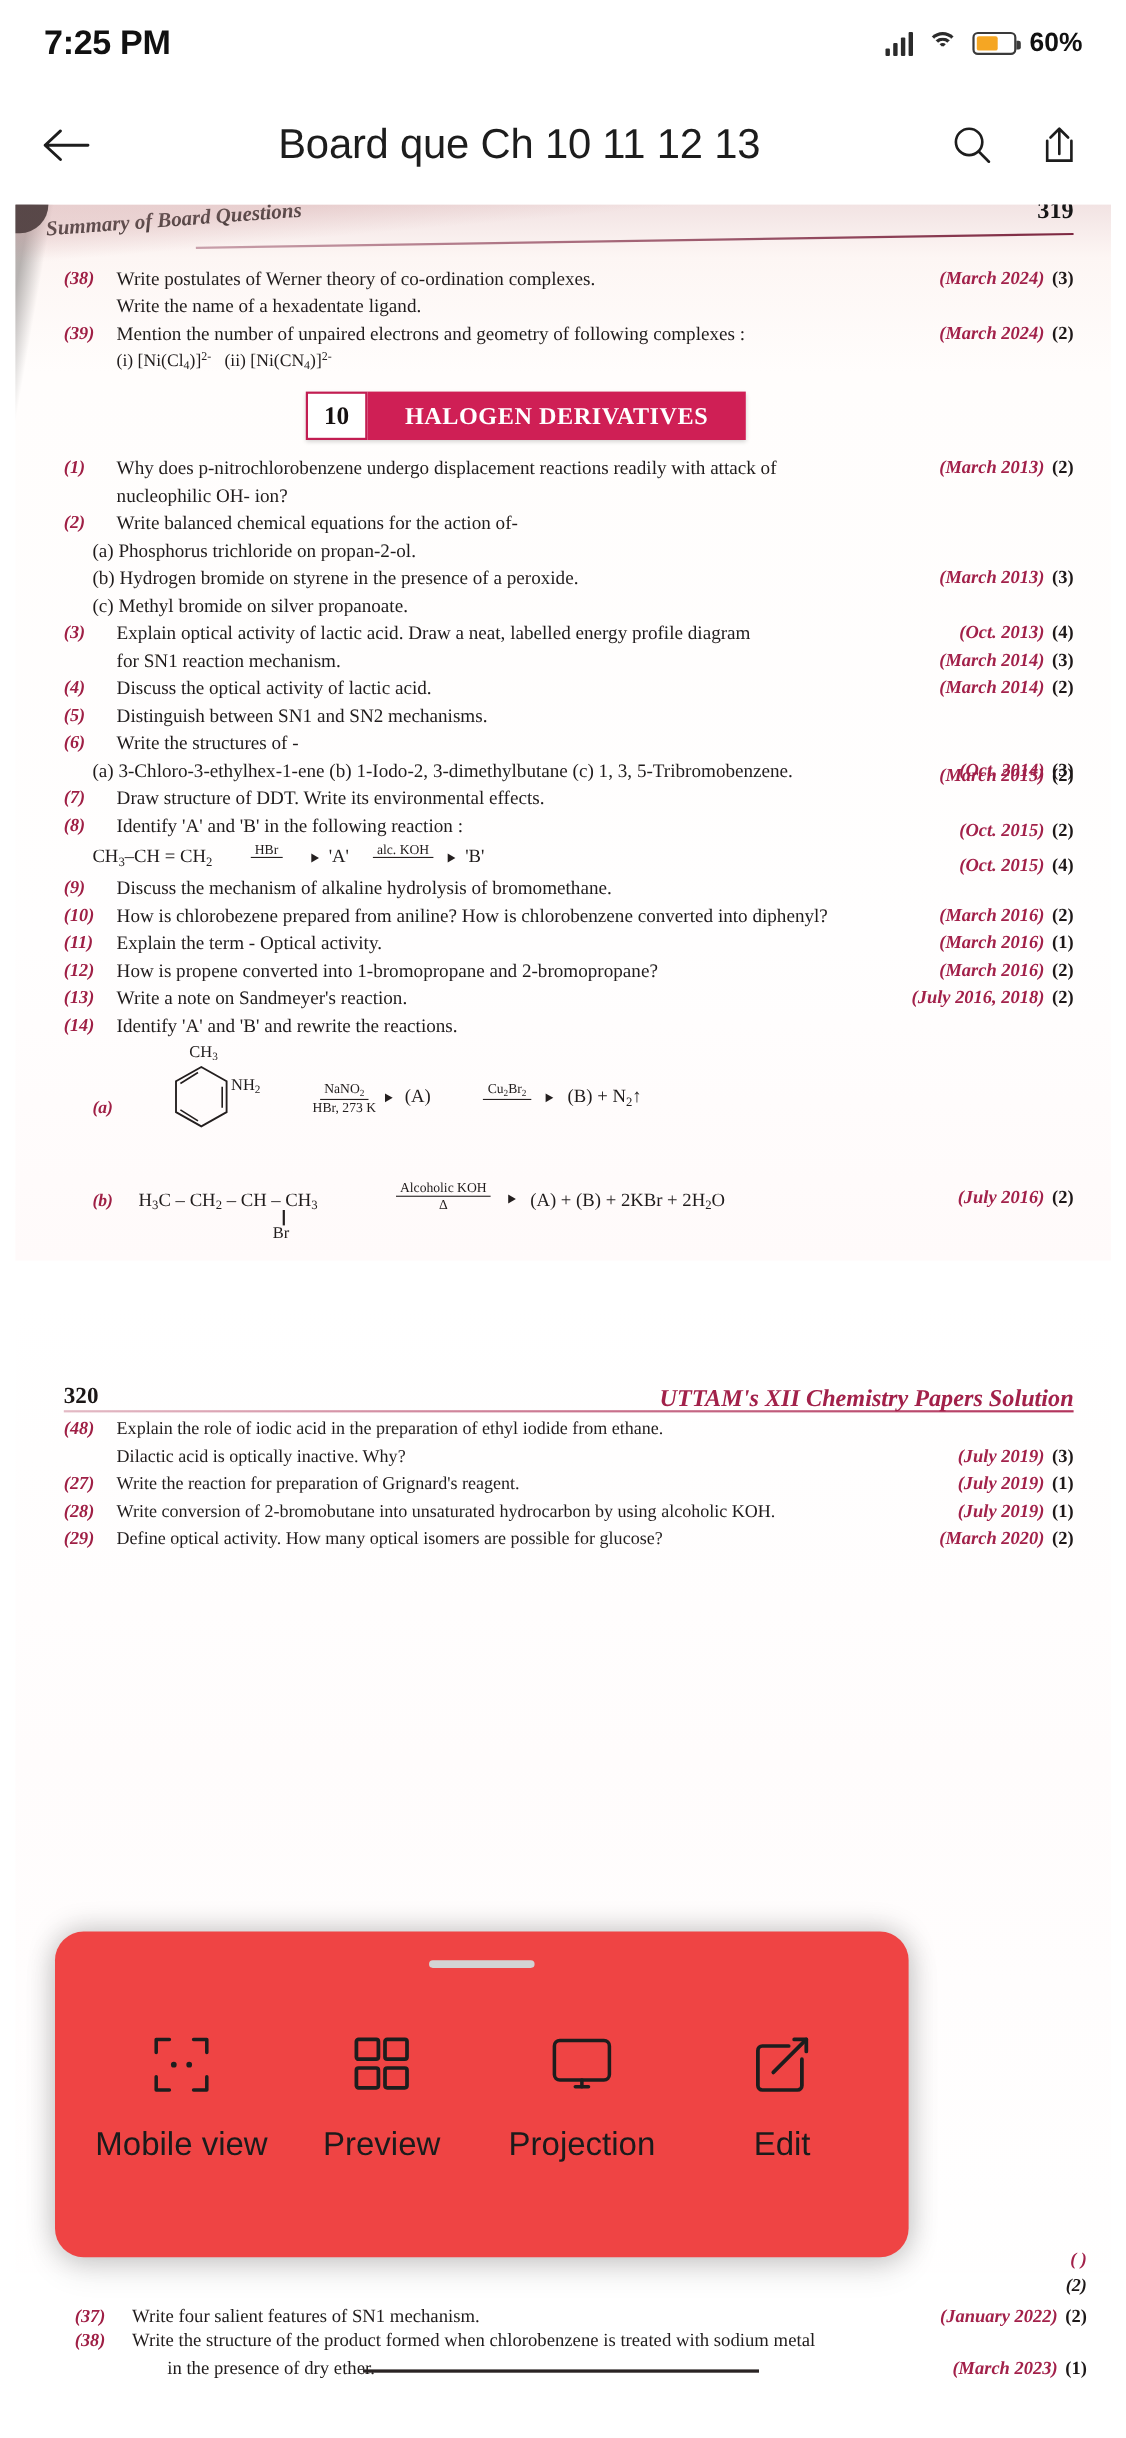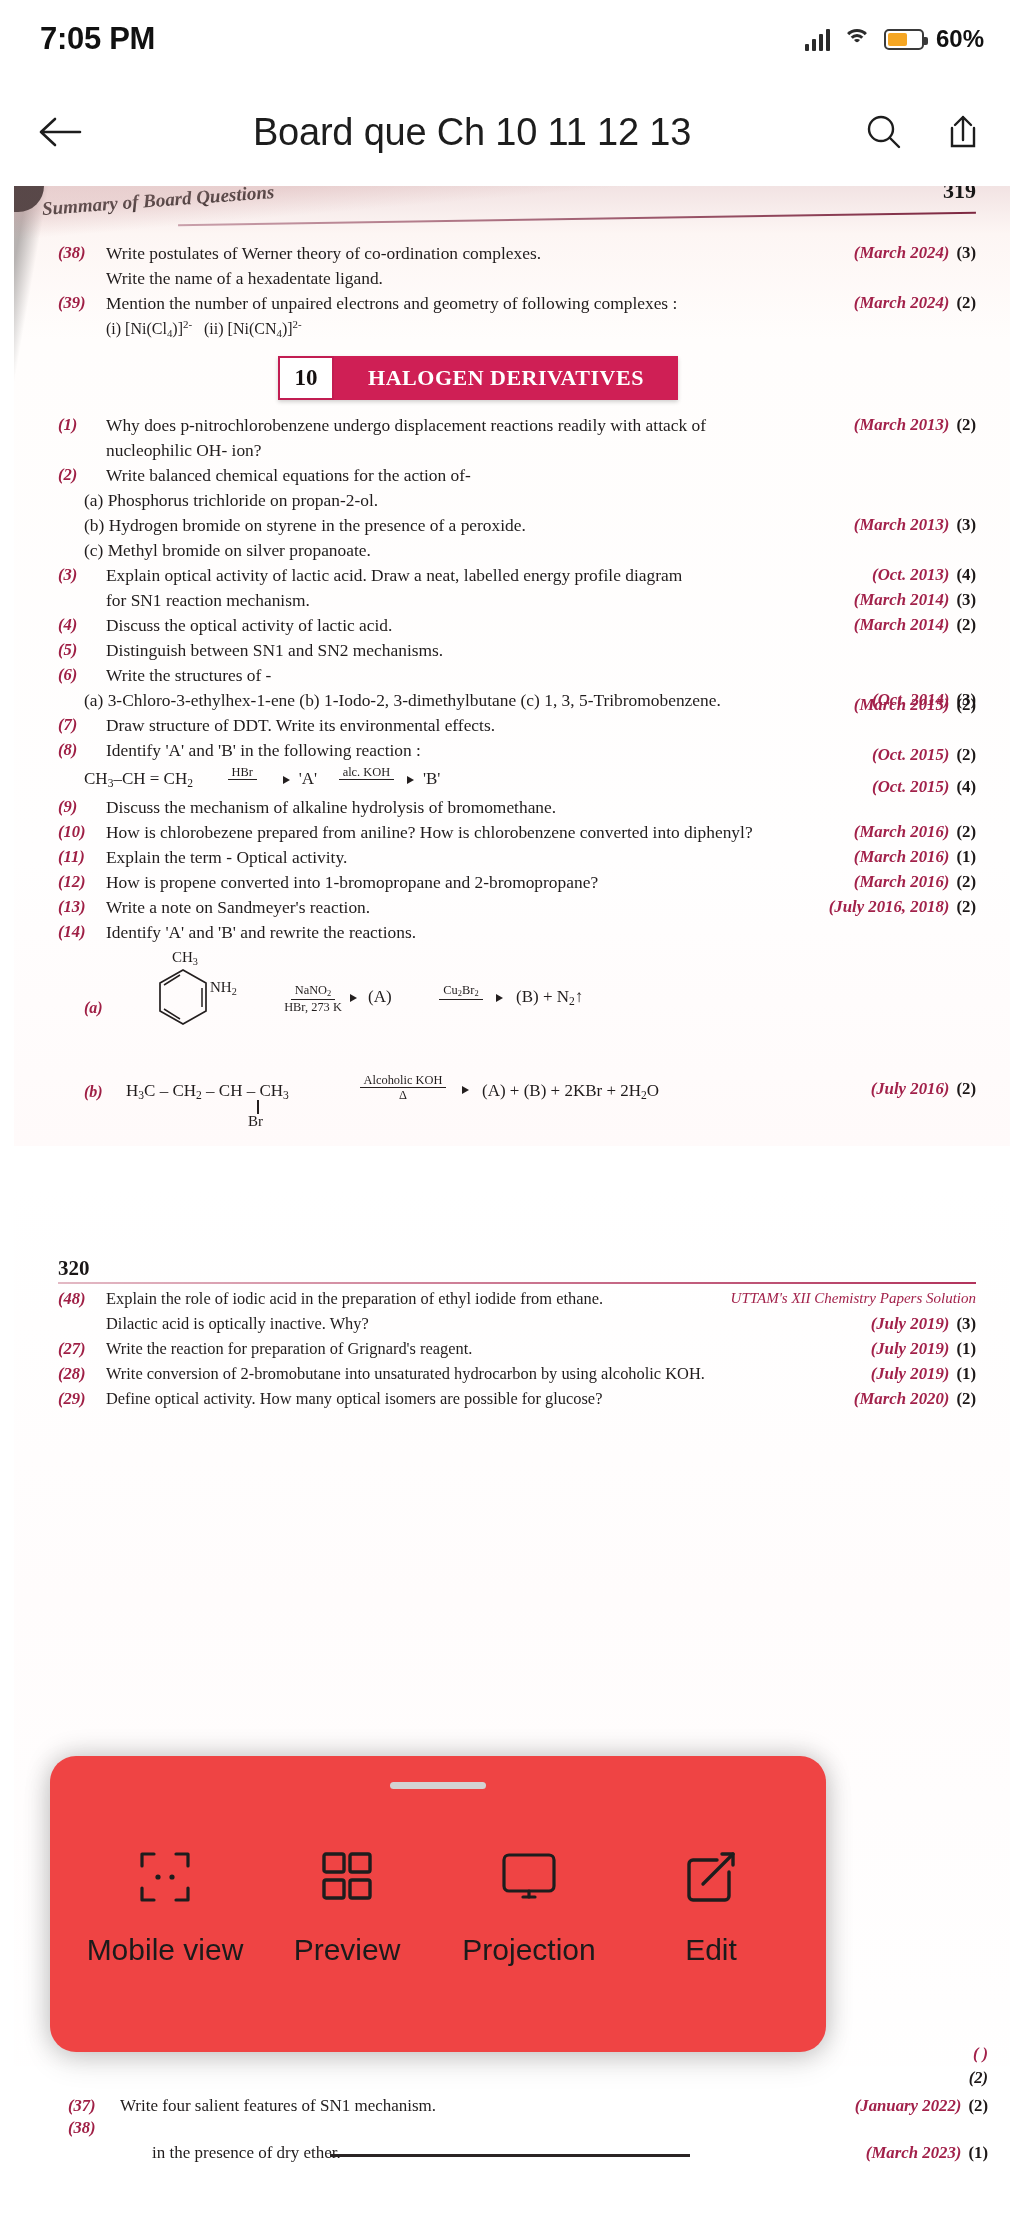--- a/index.html
+++ b/index.html
@@ -117,21 +117,21 @@
   .arrowhead { width:0;height:0;border-left:7px solid #241f1f;
     border-top:4.5px solid transparent;border-bottom:4.5px solid transparent;
     display:inline-block; margin-left:-4px; vertical-align:middle; }
   .struct-a { position:relative; margin:6px 0 0 70px; height:118px; }
   .struct-b { margin:10px 0 0 60px; position:relative; height:58px; }
 
   .footer-rule { position:relative; height:30px; margin-top:4px; }
   .footer-rule .pg { position:absolute; left:0; top:0; font-family:"Liberation Serif", serif;
     font-weight:700; font-size:21px; color:#1a1616; }
   .footer-rule .bk { position:absolute; right:0; top:2px; font-family:"Liberation Serif", serif;
-    font-style:italic; font-weight:400; font-size:15px; color:#a2214a;margin-top:32px; }
+    font-style:italic; font-weight:700; font-size:22px; color:#a2214a; }
   .footer-rule .ln { position:absolute; left:0; right:0; top:26px; height:2px;
     background:linear-gradient(90deg,#e3b9c4,#b2335c); }
 
   
   .bottom-sheet {
     position:absolute; left:50px; right:50px; bottom:164px; height:296px;
     background:#ef4444; border-radius:26px;
     box-shadow:0 -2px 26px rgba(0,0,0,.20), 0 10px 30px rgba(0,0,0,.12);
     display:flex; flex-direction:column; align-items:center;
   }
@@ -149,21 +149,21 @@
   .tail-meta-float { position:absolute; right:36px; font-weight:700; color:#a2214a;
     font-style:italic; font-size:16.5px; }
   .tail-rule { position:absolute; left:330px; width:360px; height:3px; background:#2a2424; }
 </style>
 </head>
 <body>
 
 <div id="app">
 
   <div class="statusbar">
-    <div class="status-time">7:05 PM</div>
+    <div class="status-time">7:25 PM</div>
     <div class="status-right">
       <div class="bars">
           <i></i>
           <i></i>
           <i></i>
           <i></i>
         </div>
       <div class="wifi">
           <span></span>
           <span></span>
@@ -472,20 +472,21 @@
 
       <div class="q-row" style="padding-top:28px;">
         <span class="q-num" style="top:28px;">(37)</span>
         <span>Write four salient features of SN1 mechanism.</span>
         <span class="meta" style="top:28px;">
           <em>(January 2022)</em><b>(2)</b>
         </span>
       </div>
       <div class="q-row">
         <span class="q-num">(38)</span>
+        <span>Write the structure of the product formed when chlorobenzene is treated with sodium metal</span>
       </div>
       <div class="q-row" style="padding-left:84px;">
         <span>in the presence of dry ether.</span>
         <span class="meta" style="top:0;">
           <em>(March 2023)</em><b>(1)</b>
         </span>
       </div>
       <span class="tail-rule" style="top:88px;"></span>
     </div>
 

